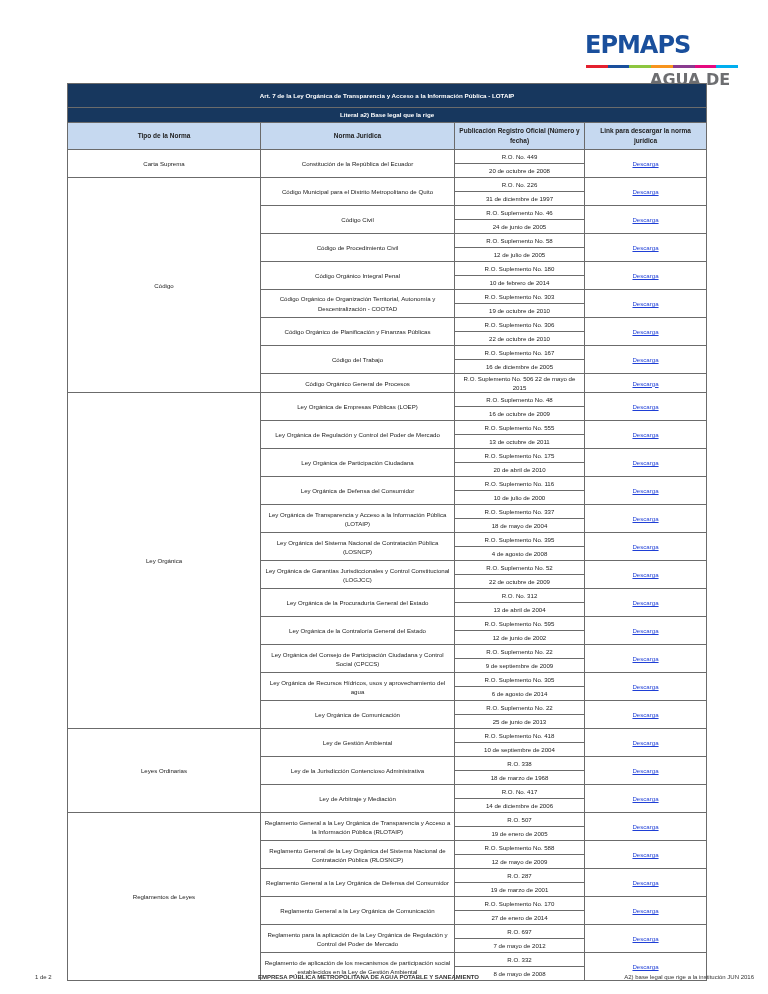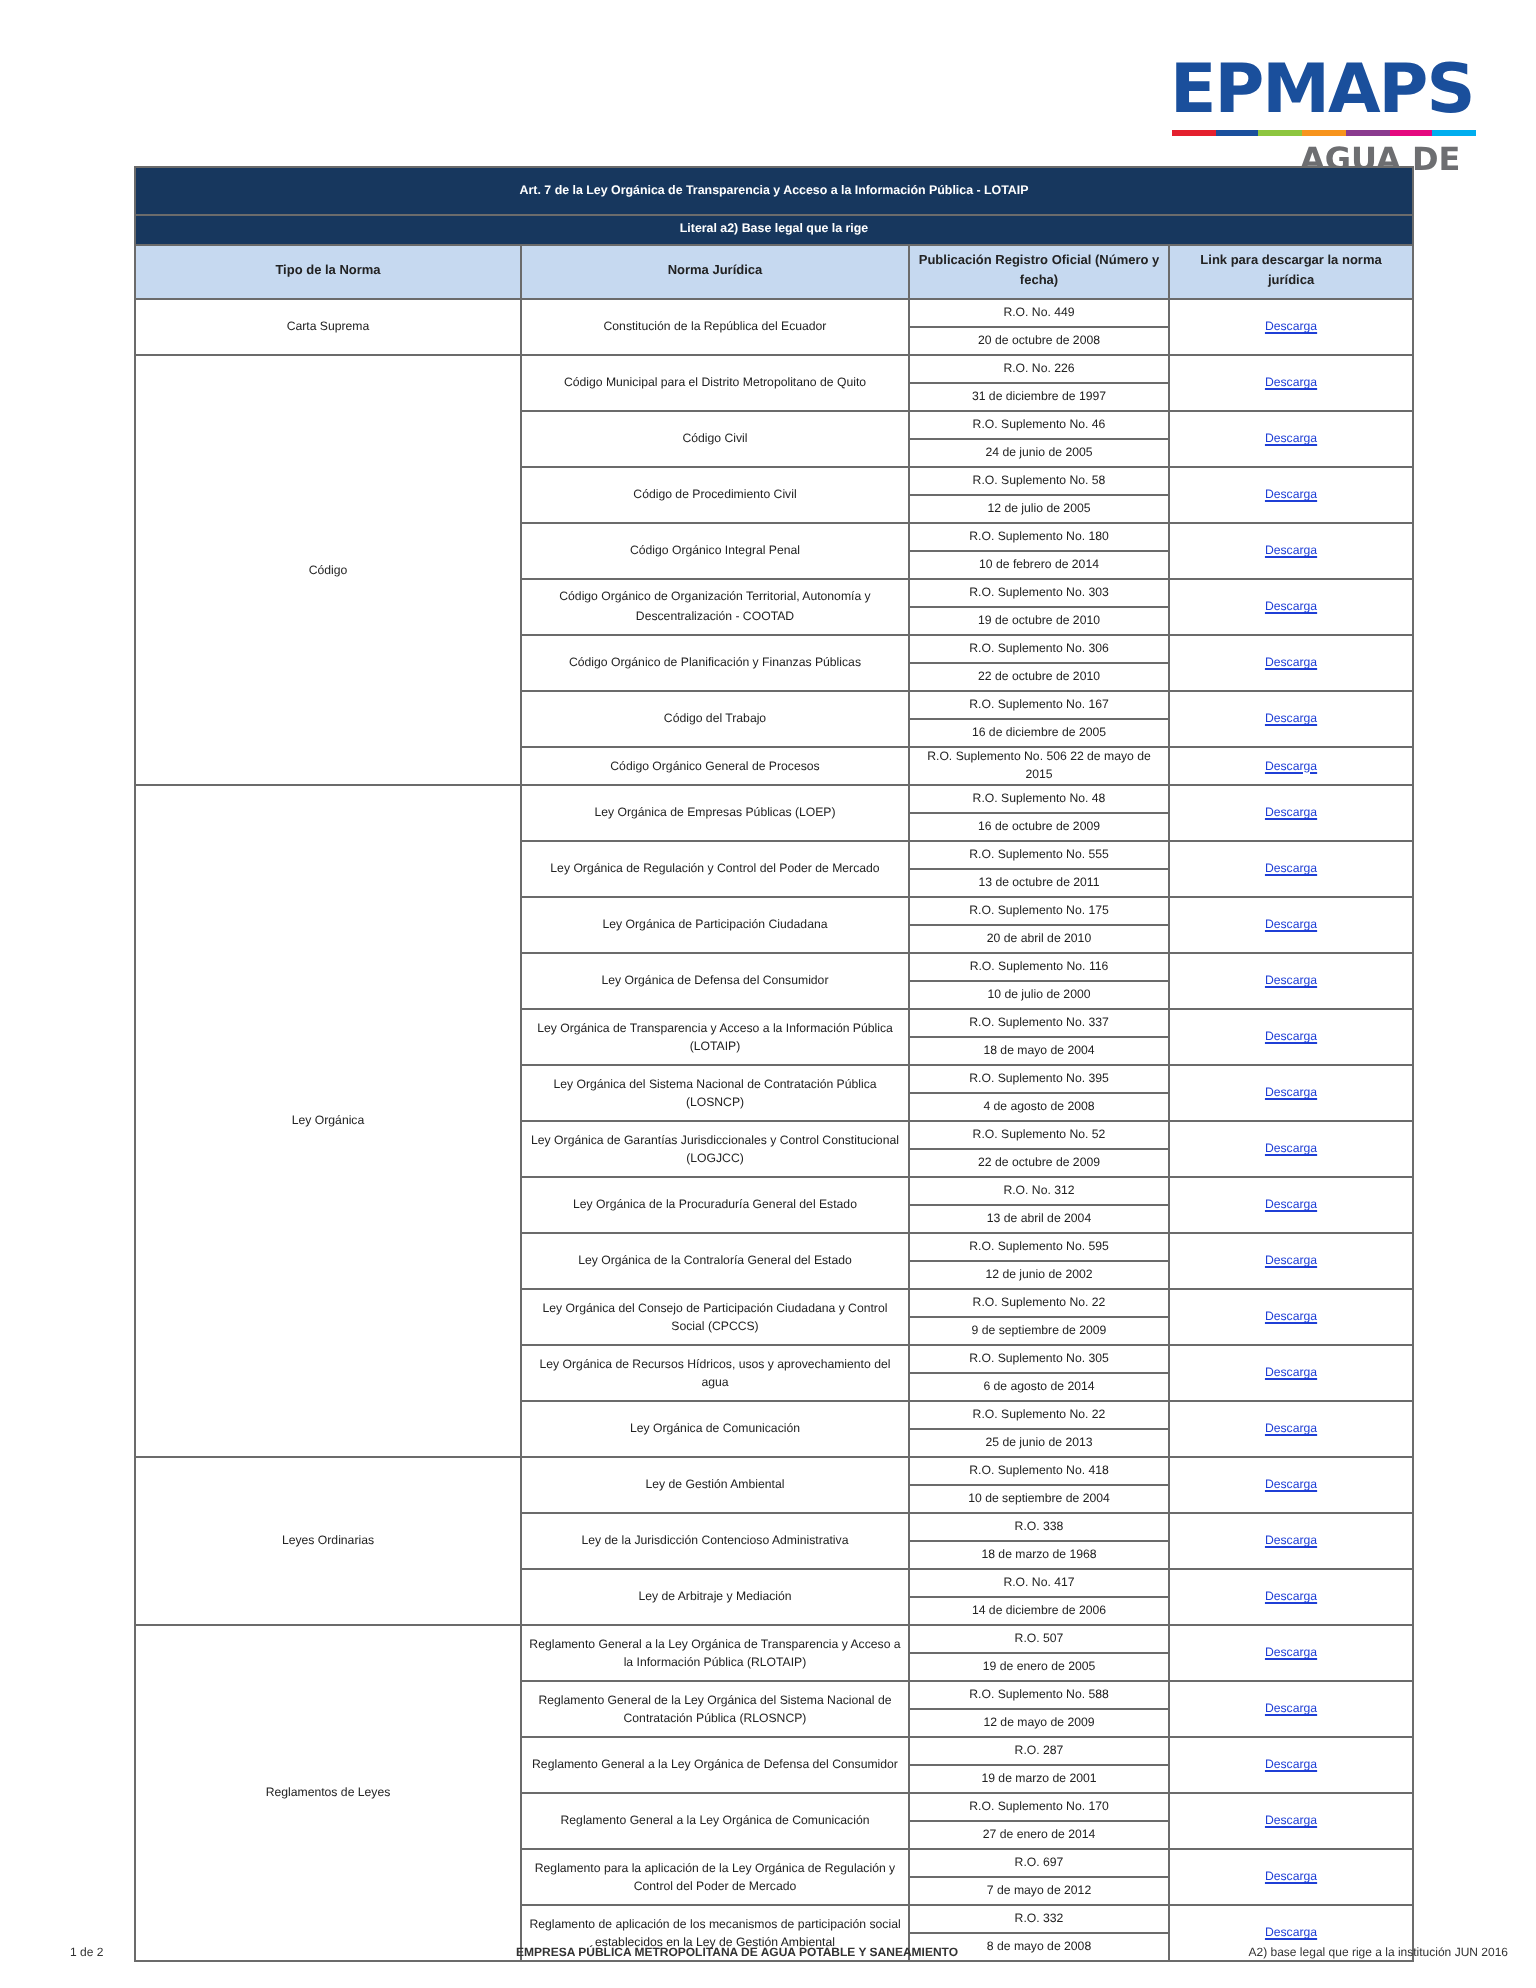--- a/index.html
+++ b/index.html
@@ -1,18 +1,18 @@
 <!DOCTYPE html>
 <html><head>
 <meta charset="utf-8">
 <style>
   html, body { margin:0; padding:0; background:#fff; }
   body { width:768px; height:994px; position:relative; overflow:hidden; font-family:"Liberation Sans", sans-serif; color:#222; }
   .logo { position:absolute; left:582px; top:28px; width:176px; height:50px; }
-  .logo .brand { font-family:"DejaVu Sans", sans-serif; font-weight:bold; font-size:34px; color:#1a4f9c; letter-spacing:-1px; line-height:34px; position:absolute; left:3px; top:0; }
+  .logo .brand { font-family:"DejaVu Sans", sans-serif; font-weight:bold; font-size:24px; color:#1a4f9c; letter-spacing:-1px; line-height:34px; position:absolute; left:3px; top:0; }
   .logo .stripe { position:absolute; left:4px; top:37px; width:152px; height:3px; display:flex; }
   .logo .stripe span { flex:1; height:3px; }
   .logo .sub { position:absolute; left:68px; top:42px; font-family:"DejaVu Sans", sans-serif; font-weight:bold; font-size:16px; color:#6d6e71; }
   table.main { position:absolute; left:67px; top:83px; width:639px; border-collapse:collapse; table-layout:fixed; font-size:6.1px; }
   table.main td { border:1px solid #6b6b6b; text-align:center; vertical-align:middle; padding:0 3px; line-height:1.5; }
   .banner1 td { background:#17375e; color:#fff; font-weight:bold; height:23px; font-size:6.2px; border-color:#0c2440; }
   .banner2 td { background:#17375e; color:#fff; font-weight:bold; height:14px; font-size:6.2px; border-color:#0c2440; }
   .hdr td { background:#c6d9f0; font-weight:bold; height:26px; font-size:6.5px; border-color:#8a8a8a; }
   .lnk { color:#1f3fd6; text-decoration:underline; cursor:pointer; }
   .footer { position:absolute; top:974px; font-size:6px; color:#333; }

